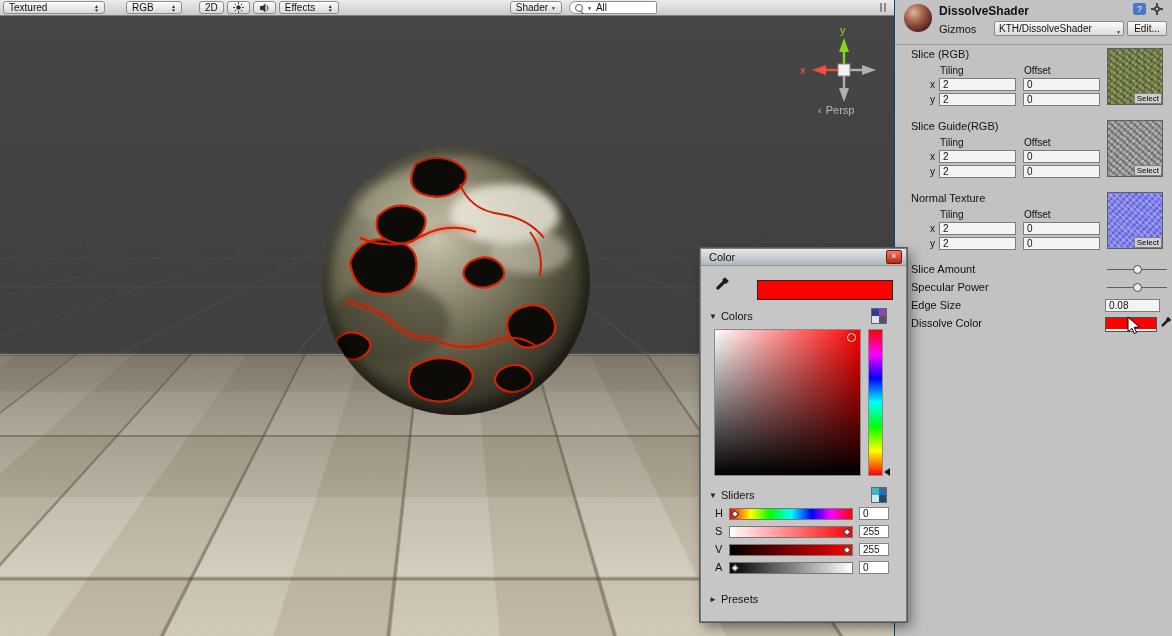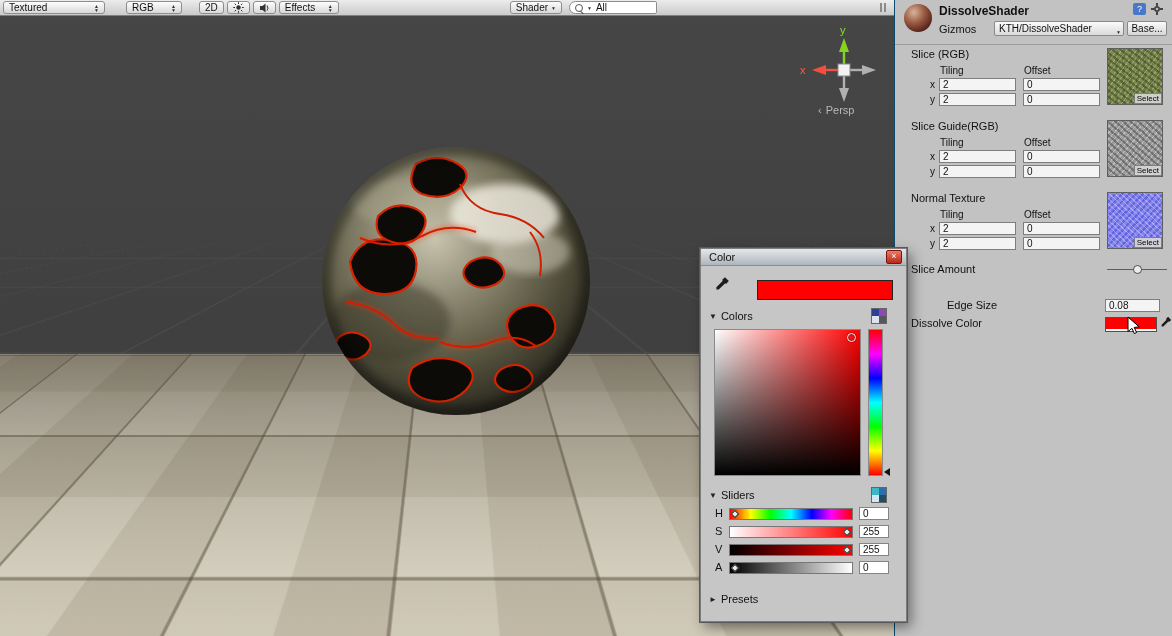--- a/index.html
+++ b/index.html
@@ -308,21 +308,21 @@
         <rect x="0" y="5" width="3" height="2"></rect>
           <rect x="9" y="5" width="3" height="2"></rect>
       </g>
       <circle cx="6" cy="6" r="1.2" fill="#c2c2c2"></circle>
     </svg>
     <div class="lbl" style="left:44px;top:23px;">Gizmos</div>
     <div class="shader-dd">
       <span>KTH/DissolveShader</span>
       <span class="ddw">▼</span>
     </div>
-    <div class="edit-btn">Base...</div>
+    <div class="edit-btn">Edit...</div>
     <div class="ins-sep"></div>
 
     <div class="tex-section" style="top:48px;">
       <div class="lbl" style="left:16px;top:0;">Slice (RGB)</div>
       <div class="lbl-s" style="left:45px;top:17px;">Tiling</div>
       <div class="lbl-s" style="left:129px;top:17px;">Offset</div>
       <div class="lbl-s" style="left:35px;top:31px;">x</div>
       <div class="fld" style="left:44px;top:30px;width:77px;">2</div>
       <div class="fld" style="left:128px;top:30px;width:77px;">0</div>
       <div class="lbl-s" style="left:35px;top:46px;">y</div>
@@ -362,22 +362,28 @@
         <span class="select-btn">Select</span>
       </div>
     </div>
 
     <div class="prop-row" style="top:262px;">
       <div class="lbl" style="left:16px;top:1px;">Slice Amount</div>
       <div class="mini-slider">
           <div class="mini-knob" style="left:26px;"></div>
         </div>
     </div>
+    <div class="prop-row" style="top:280px;">
+      <div class="lbl" style="left:16px;top:1px;">Specular Power</div>
+      <div class="mini-slider">
+          <div class="mini-knob" style="left:26px;"></div>
+        </div>
+    </div>
     <div class="prop-row" style="top:298px;">
-      <div class="lbl" style="left:16px;top:1px;margin-left:36px;">Edge Size</div>
+      <div class="lbl" style="left:16px;top:1px;">Edge Size</div>
       <div class="fld" style="left:210px;top:1px;width:55px;">0.08</div>
     </div>
     <div class="prop-row" style="top:316px;">
       <div class="lbl" style="left:16px;top:1px;">Dissolve Color</div>
       <div class="color-swatch"></div>
       <svg class="dropper-sm" width="13" height="13" viewBox="0 0 15 15">
         <path d="M10.5 1 L14 4.5 L11.5 7 L10.8 6.3 L5 12 H3 V10 L8.7 4.2 L8 3.5 Z" fill="#1c1c1c"></path>
       </svg>
     </div>
   </div>

